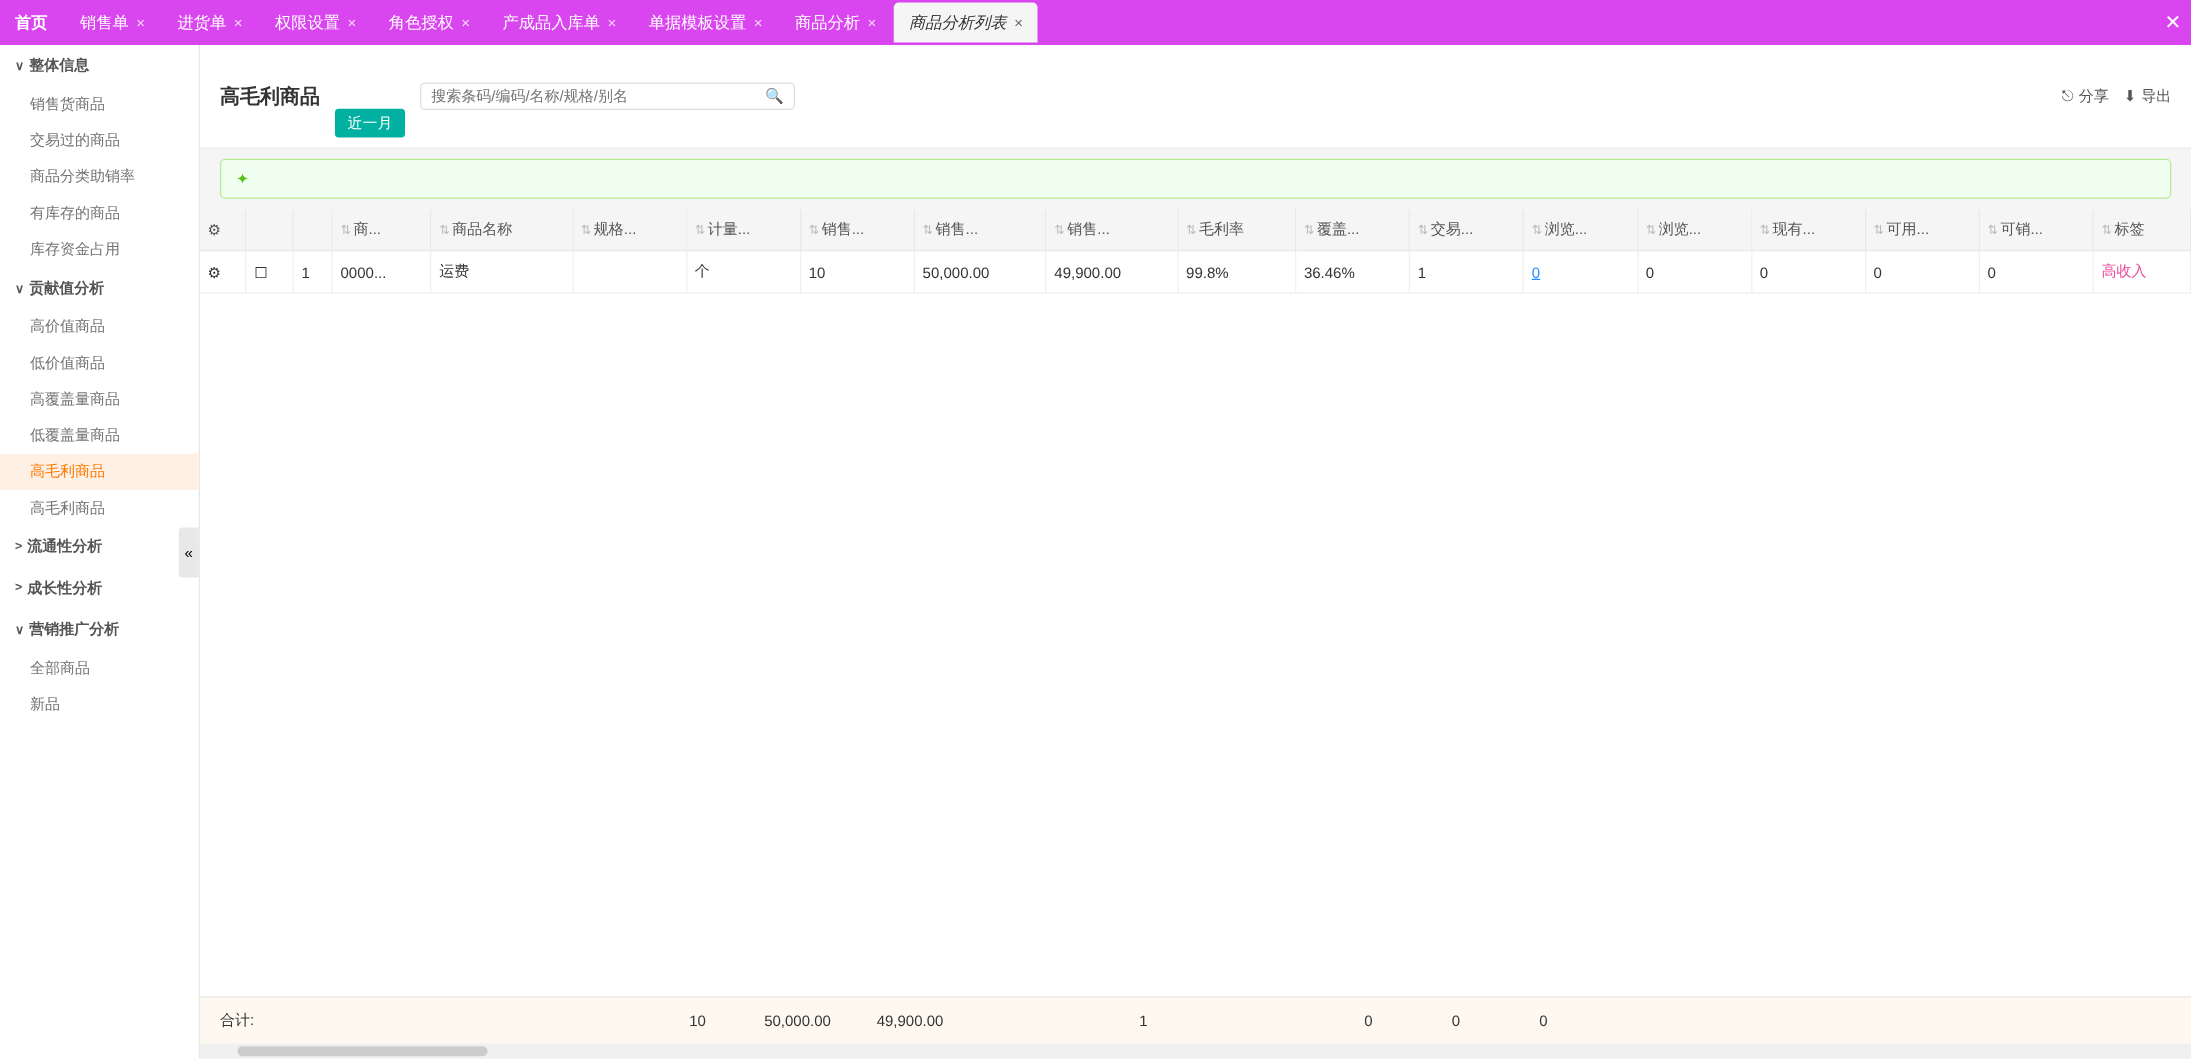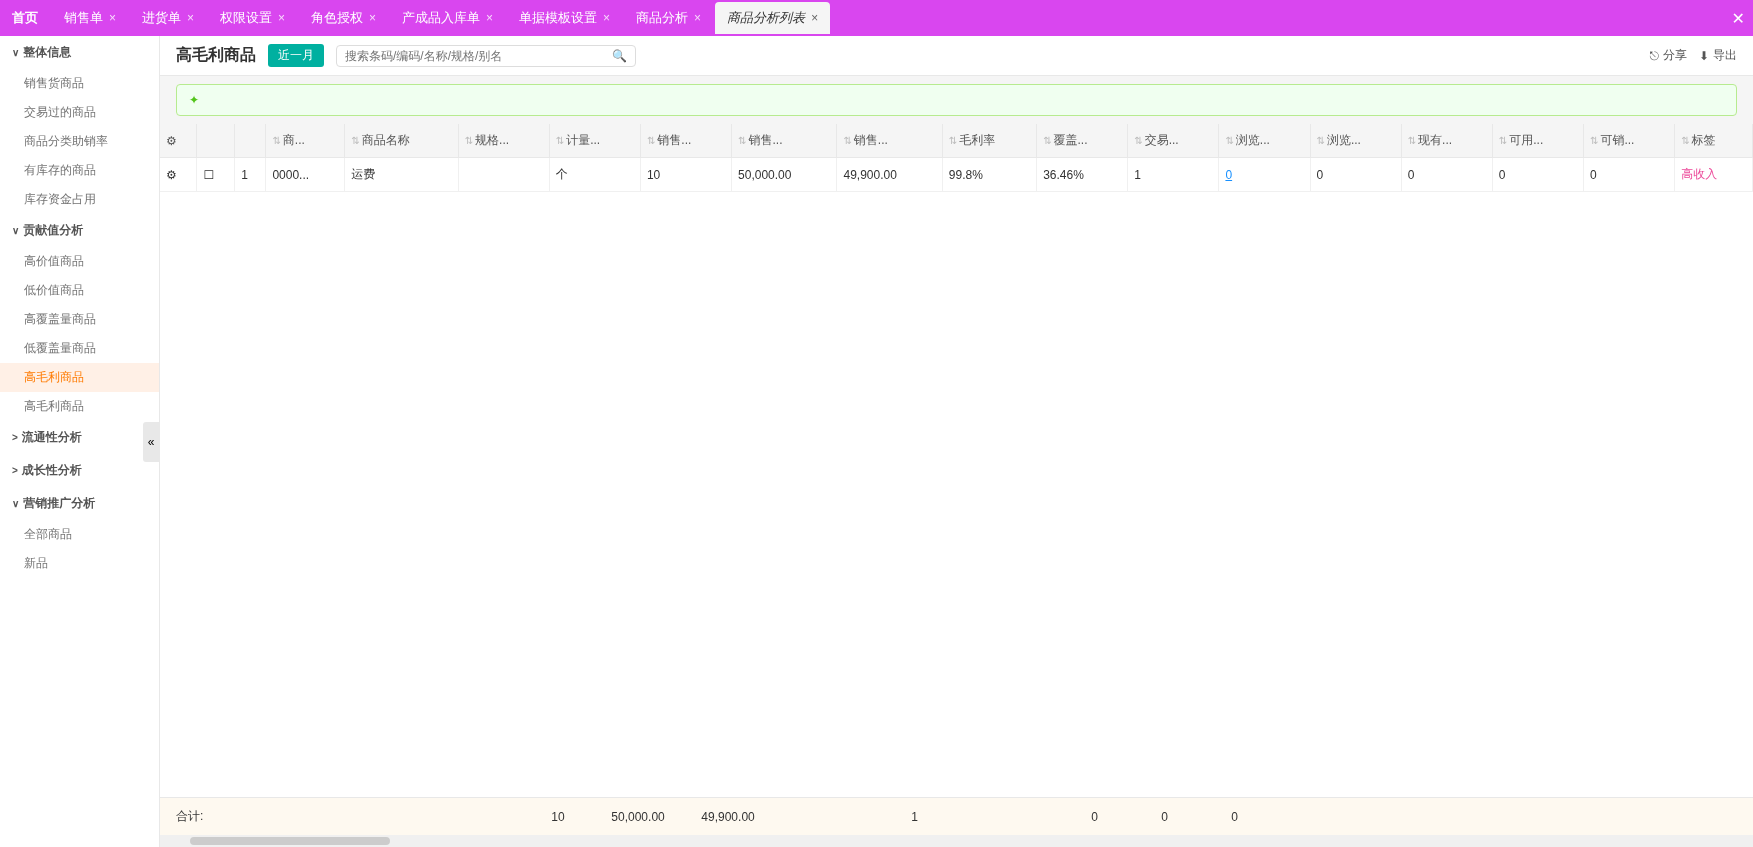--- a/index.html
+++ b/index.html
@@ -125,20 +125,21 @@
       color: #333;
     }
     .period-btn {
       background: #00b0a0;
       color: white;
       border: none;
       padding: 3px 10px;
       border-radius: 3px;
       cursor: pointer;
       font-size: 12px;
+      margin-top: 43px;
     }
     .search-box {
       display: flex;
       align-items: center;
       border: 1px solid #ddd;
       border-radius: 4px;
       padding: 3px 8px;
       flex: 1;
       max-width: 300px;
       background: #fff;

